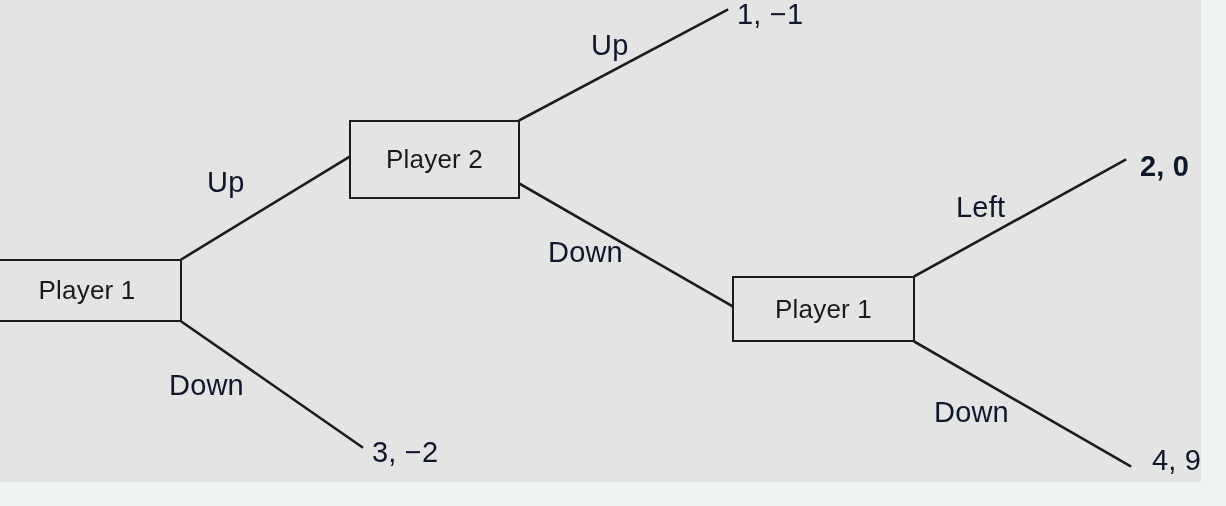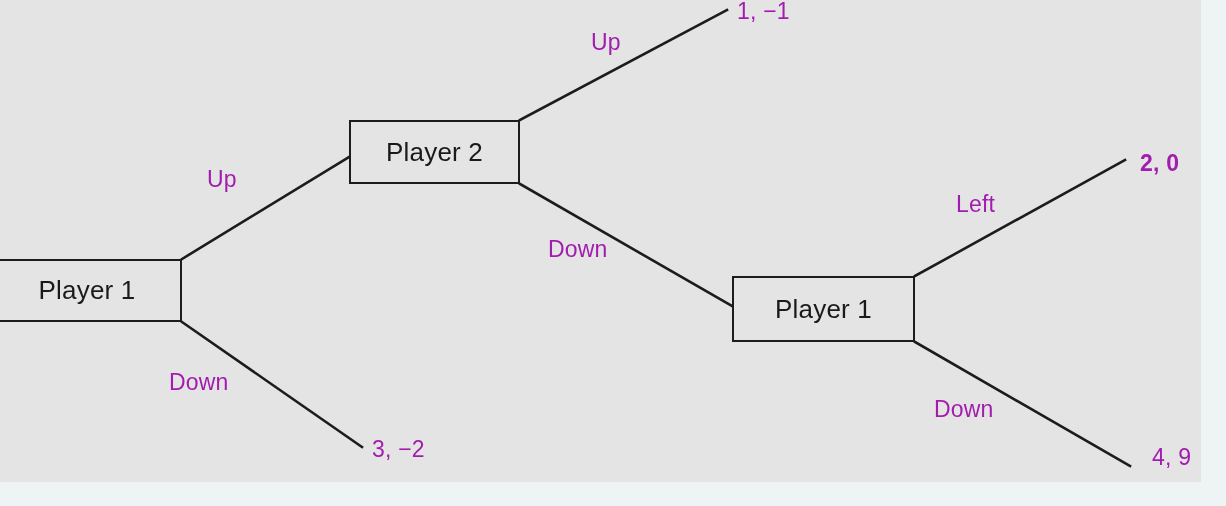--- a/index.html
+++ b/index.html
@@ -42,22 +42,22 @@
     display: flex;
     align-items: center;
     justify-content: center;
     font-size: 26px;
     color: #1a1a1a;
     letter-spacing: 0.2px;
     white-space: nowrap;
   }
   .edge-label, .payoff-label {
     position: absolute;
-    font-size: 23px;
-    color: #a21caf;
+    font-size: 29px;
+    color: #0f172a;
     white-space: nowrap;
     letter-spacing: 0.2px;
     line-height: 1;
   }
 </style>
 </head>
 <body>
 
 <div id="figure">
 
@@ -71,21 +71,21 @@
         <line x1="520" y1="184" x2="732" y2="306"></line>
         <line x1="915" y1="276" x2="1125" y2="160"></line>
         <line x1="915" y1="342" x2="1130" y2="466"></line>
       </g>
   </svg>
 
   <div id="nodes-layer">
       <div class="node-box" style="left: -8px; top: 259px; width: 190px; height: 63px;">
         <span>Player 1</span>
       </div>
-      <div class="node-box" style="left: 349px; top: 120px; width: 171px; height: 64px;">
+      <div class="node-box" style="left: 349px; top: 120px; width: 171px; height: 79px;">
         <span>Player 2</span>
       </div>
       <div class="node-box" style="left: 732px; top: 276px; width: 183px; height: 66px;">
         <span>Player 1</span>
       </div>
     </div>
   <div id="edge-labels-layer">
       <div class="edge-label" style="left: 207px; top: 168px;">Up</div>
       <div class="edge-label" style="left: 169px; top: 371px;">Down</div>
       <div class="edge-label" style="left: 591px; top: 31px;">Up</div>

